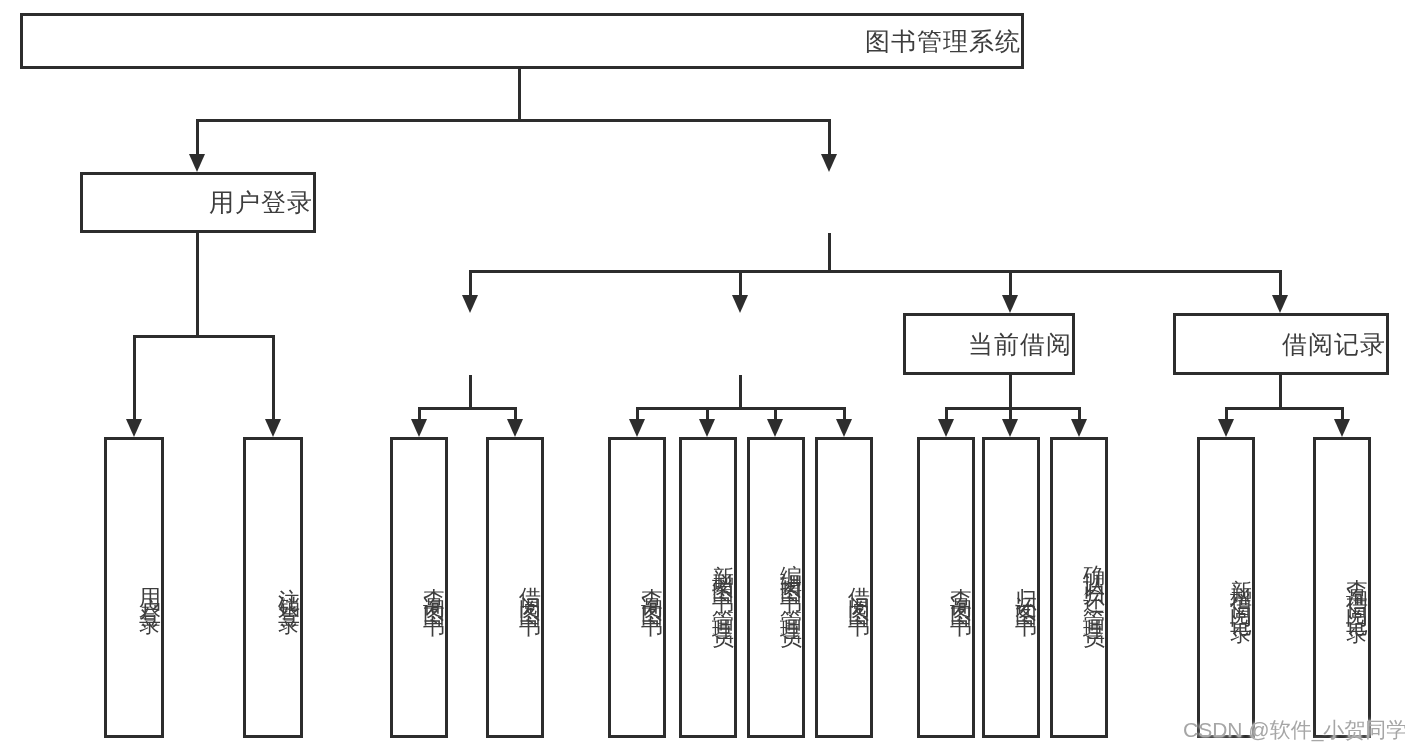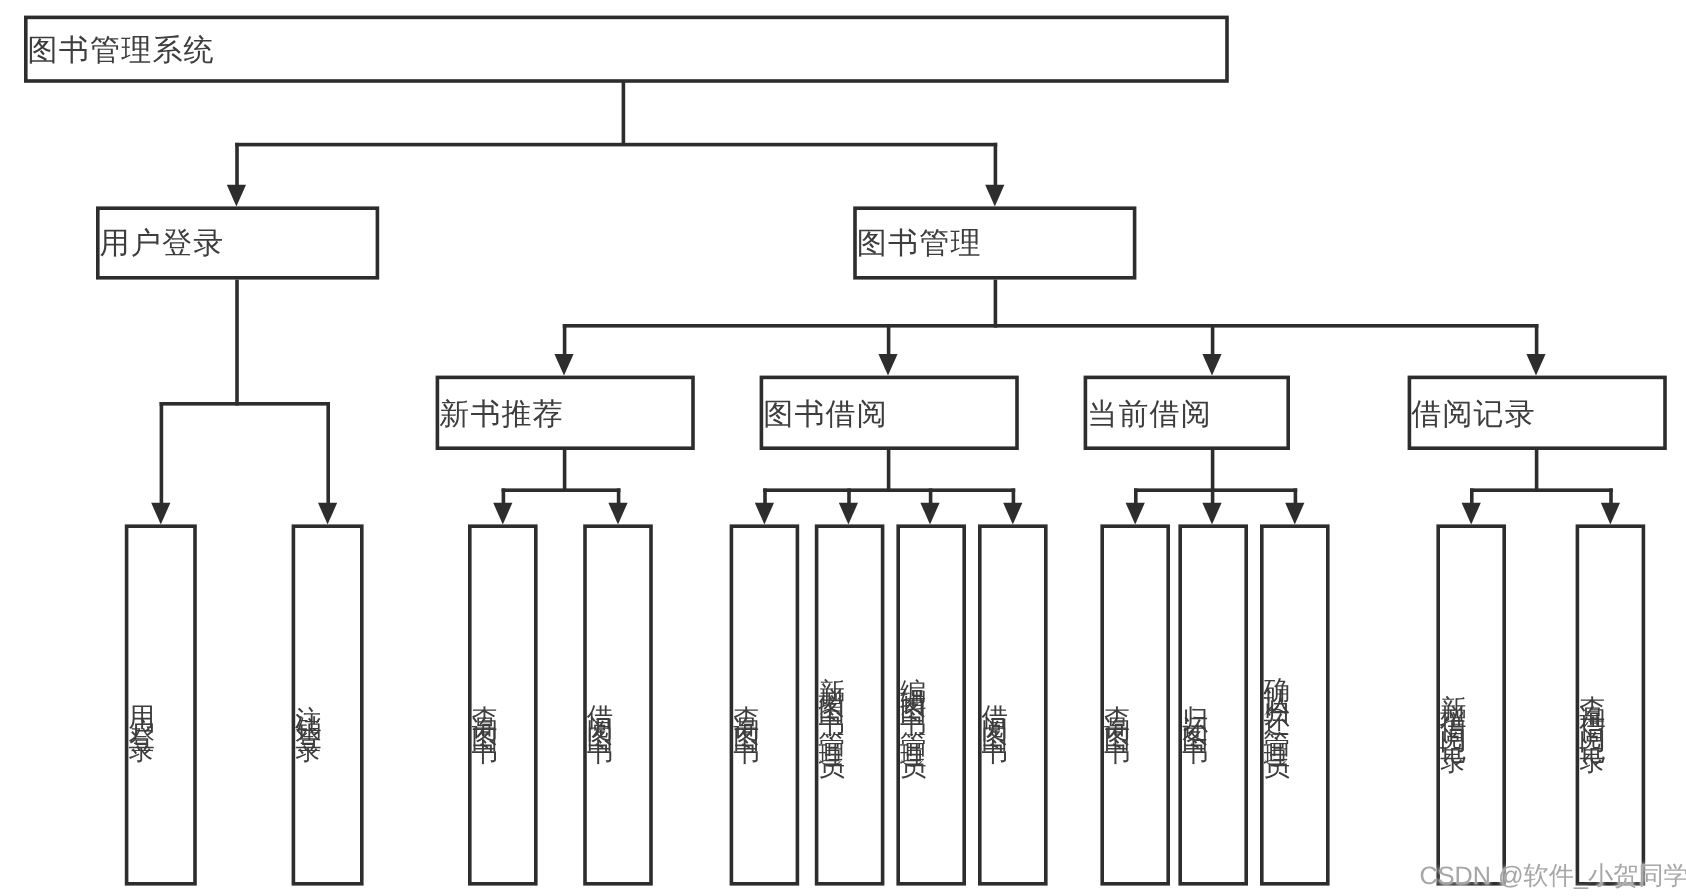--- a/index.html
+++ b/index.html
@@ -10,21 +10,21 @@
     overflow:hidden;
     font-family:"Liberation Sans", sans-serif;
   }
   .node{
     position:absolute;
     box-sizing:border-box;
     background:#ffffff;
     border:3px solid #2d2d2d;
     display:flex;
     align-items:center;
-    justify-content:flex-start;
+    justify-content:flex-end;
     color:#3d3d3d;
   }
   .node.h span{
     font-size:25px;
     letter-spacing:1px;
     white-space:nowrap;
   }
   .node.v span{
     writing-mode:vertical-rl;
     font-size:22px;
@@ -66,48 +66,39 @@
   <div class="line" style="left:518px;top:68px;width:3px;height:53px"></div>
   <div class="line" style="left:196px;top:119px;width:635px;height:3px"></div>
   <div class="line" style="left:196px;top:119px;width:3px;height:37px"></div>
   <div class="arr" style="left:189px;top:154px"></div>
   <div class="line" style="left:828px;top:119px;width:3px;height:37px"></div>
   <div class="arr" style="left:821px;top:154px"></div>
 
   <div class="node h" style="left:80px;top:172px;width:236px;height:61px">
     <span>用户登录</span>
   </div>
-  <div class="node h" style="left:711px;top:172px;width:236px;height:61px">
-    <span>图书管理</span>
-  </div>
 
   <div class="line" style="left:196px;top:233px;width:3px;height:105px"></div>
   <div class="line" style="left:133px;top:335px;width:142px;height:3px"></div>
   <div class="line" style="left:133px;top:335px;width:3px;height:86px"></div>
   <div class="arr" style="left:126px;top:419px"></div>
   <div class="line" style="left:272px;top:335px;width:3px;height:86px"></div>
   <div class="arr" style="left:265px;top:419px"></div>
 
   <div class="line" style="left:828px;top:233px;width:3px;height:40px"></div>
   <div class="line" style="left:469px;top:270px;width:813px;height:3px"></div>
   <div class="line" style="left:469px;top:270px;width:3px;height:27px"></div>
   <div class="arr" style="left:462px;top:295px"></div>
   <div class="line" style="left:739px;top:270px;width:3px;height:27px"></div>
   <div class="arr" style="left:732px;top:295px"></div>
   <div class="line" style="left:1009px;top:270px;width:3px;height:27px"></div>
   <div class="arr" style="left:1002px;top:295px"></div>
   <div class="line" style="left:1279px;top:270px;width:3px;height:27px"></div>
   <div class="arr" style="left:1272px;top:295px"></div>
 
-  <div class="node h" style="left:363px;top:313px;width:216px;height:62px">
-    <span>新书推荐</span>
-  </div>
-  <div class="node h" style="left:633px;top:313px;width:216px;height:62px">
-    <span>图书借阅</span>
-  </div>
   <div class="node h" style="left:903px;top:313px;width:172px;height:62px">
     <span>当前借阅</span>
   </div>
   <div class="node h" style="left:1173px;top:313px;width:216px;height:62px">
     <span>借阅记录</span>
   </div>
 
   <div class="line" style="left:469px;top:375px;width:3px;height:35px"></div>
   <div class="line" style="left:418px;top:407px;width:99px;height:3px"></div>
   <div class="line" style="left:418px;top:407px;width:3px;height:14px"></div>

